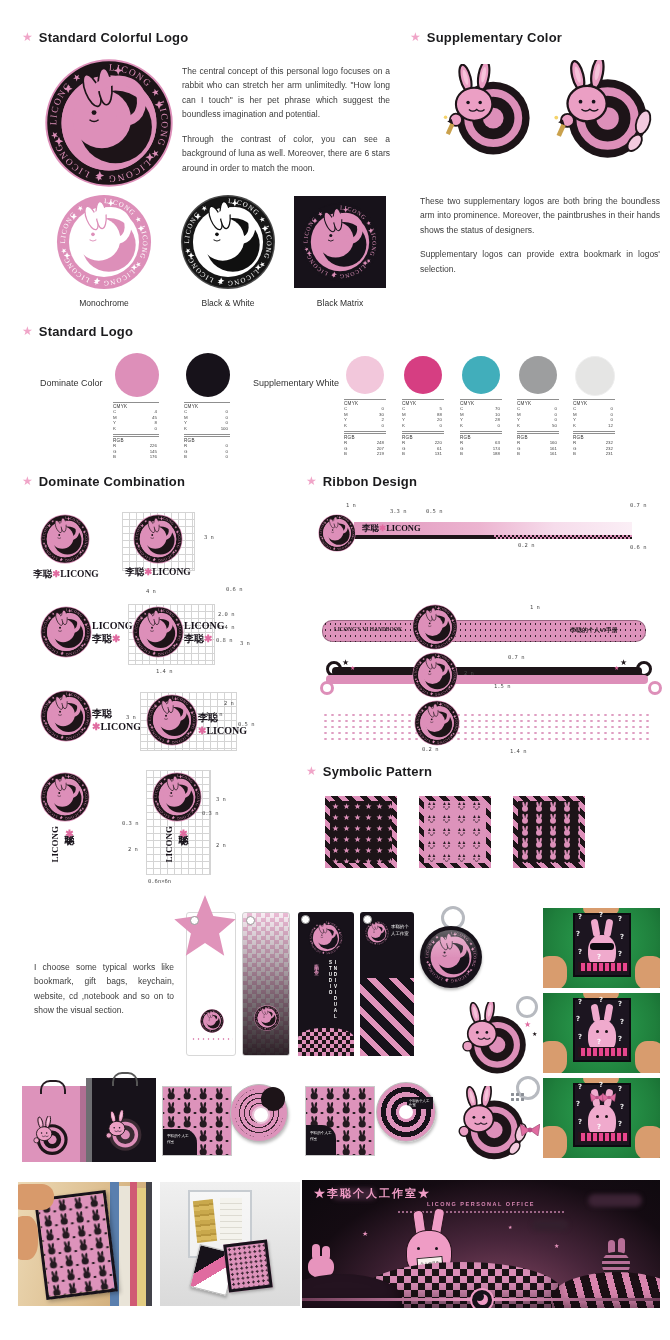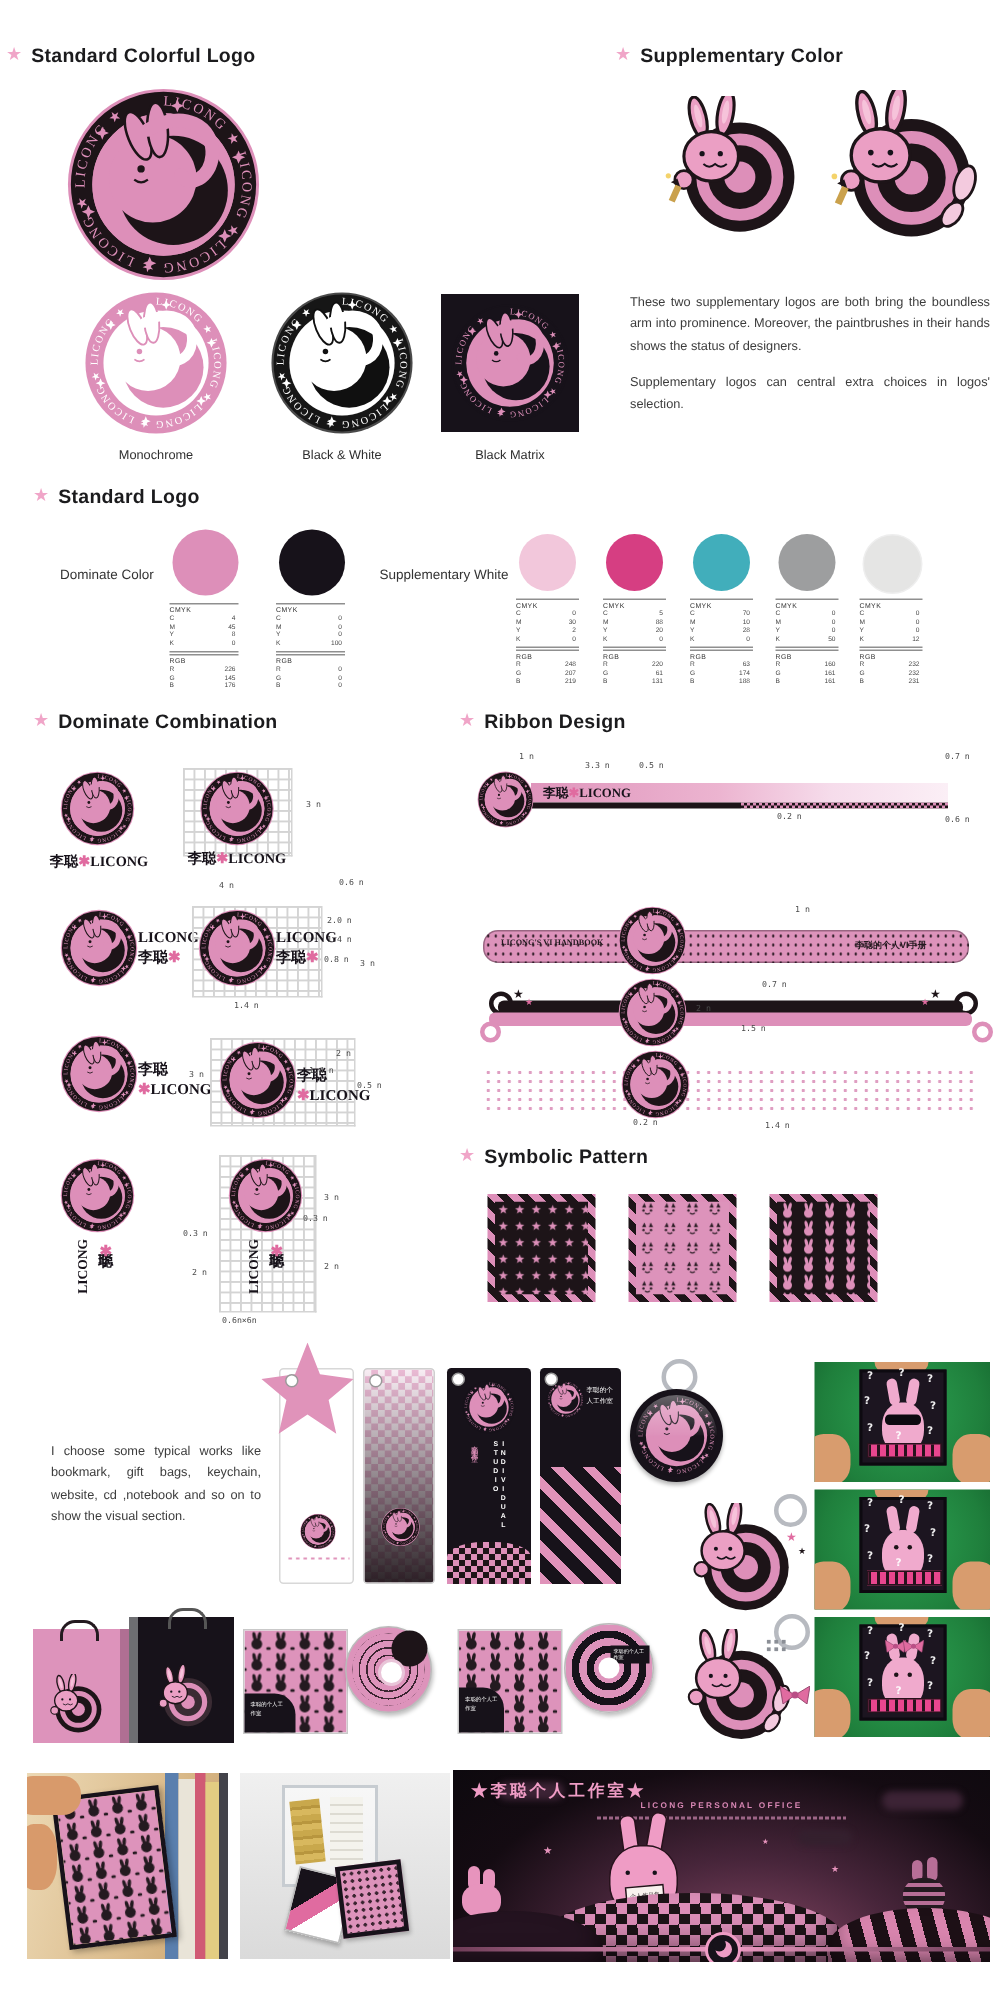--- a/index.html
+++ b/index.html
@@ -129,27 +129,29 @@
       <circle cx="8.2" cy="9" r="3.6"></circle>
       <circle cx="0.5" cy="12" r="1"></circle>
           <circle cx="15.5" cy="12" r="1"></circle>
     </g>
   </pattern>
 </defs>
 </svg>
 
 <div class="page">
 
-  <div class="hd" style="left:4px;top:28px">
+  <div class="hd" style="left:22px;top:28px">
     <span class="sb">★</span><span class="tt">Standard Colorful Logo</span>
   </div>
   <svg class="logo" style="left:44px;top:58px" width="130" height="130">
       <use href="#sym-logo"></use>
     </svg>
   <div class="para" style="left:182px;top:64px;width:208px">
+    <p>The central concept of this personal logo focuses on a rabbit who can stretch her arm  unlimitedly. "How long can I touch" is her pet phrase which suggest the boundless imagination and potential.</p>
+    <p>Through the contrast of color, you can see a background of luna as well. Moreover, there are 6 stars around in order to match the moon.</p>
   </div>
 
   <svg class="logo" style="left:56px;top:194px;--lg-ring:#dd8fb9;--lg-rtext:#ffffff;--lg-star:#ffffff;--lg-bg2:#ffffff;--lg-moon:#dd8fb9" width="96" height="96">
       <use href="#sym-logo"></use>
     </svg>
   <svg class="logo" style="left:180px;top:194px;--lg-bg:#4a4a4a;--lg-ring:#161616;--lg-rtext:#ffffff;--lg-star:#ffffff;--lg-bg2:#ffffff;--lg-moon:#101010" width="96" height="96">
       <use href="#sym-logo"></use>
     </svg>
   <div class="abs" style="left:294px;top:196px;width:92px;height:92px;background:#17121a">
     <svg class="logo" style="left:6px;top:6px;--lg-bg:#17121a;--lg-ring:#17121a;--lg-rtext:#dd8fb9;--lg-star:#dd8fb9;--lg-bg2:#dd8fb9;--lg-moon:#17121a" width="80" height="80">
@@ -164,21 +166,21 @@
     <span class="sb">★</span><span class="tt">Supplementary Color</span>
   </div>
   <svg class="logo" style="left:436px;top:64px;--rb-brush:inline" width="104" height="96">
       <use href="#sym-rabbit"></use>
     </svg>
   <svg class="logo" style="left:546px;top:60px;--rb-feet:inline;--rb-brush:inline" width="112" height="104">
       <use href="#sym-rabbit"></use>
     </svg>
   <div class="para" style="left:420px;top:194px;width:240px">
     <p>These two supplementary logos are both bring the boundless arm into prominence. Moreover, the paintbrushes in their hands shows the status of designers.</p>
-    <p>Supplementary logos can central extra choices in logos' selection.</p>
+    <p>Supplementary logos can provide extra bookmark in logos' selection.</p>
   </div>
 
   <div class="hd" style="left:22px;top:322px">
     <span class="sb">★</span><span class="tt">Standard Logo</span>
   </div>
   <div class="abs" style="left:40px;top:378px;font-size:9px;color:#333">Dominate Color</div>
   <div class="abs" style="left:253px;top:378px;font-size:9px;color:#333">Supplementary White</div>
 
   <div>
       <div class="circle" style="left: 115px; top: 353px; width: 44px; height: 44px; background: rgb(221, 143, 185);"></div>

